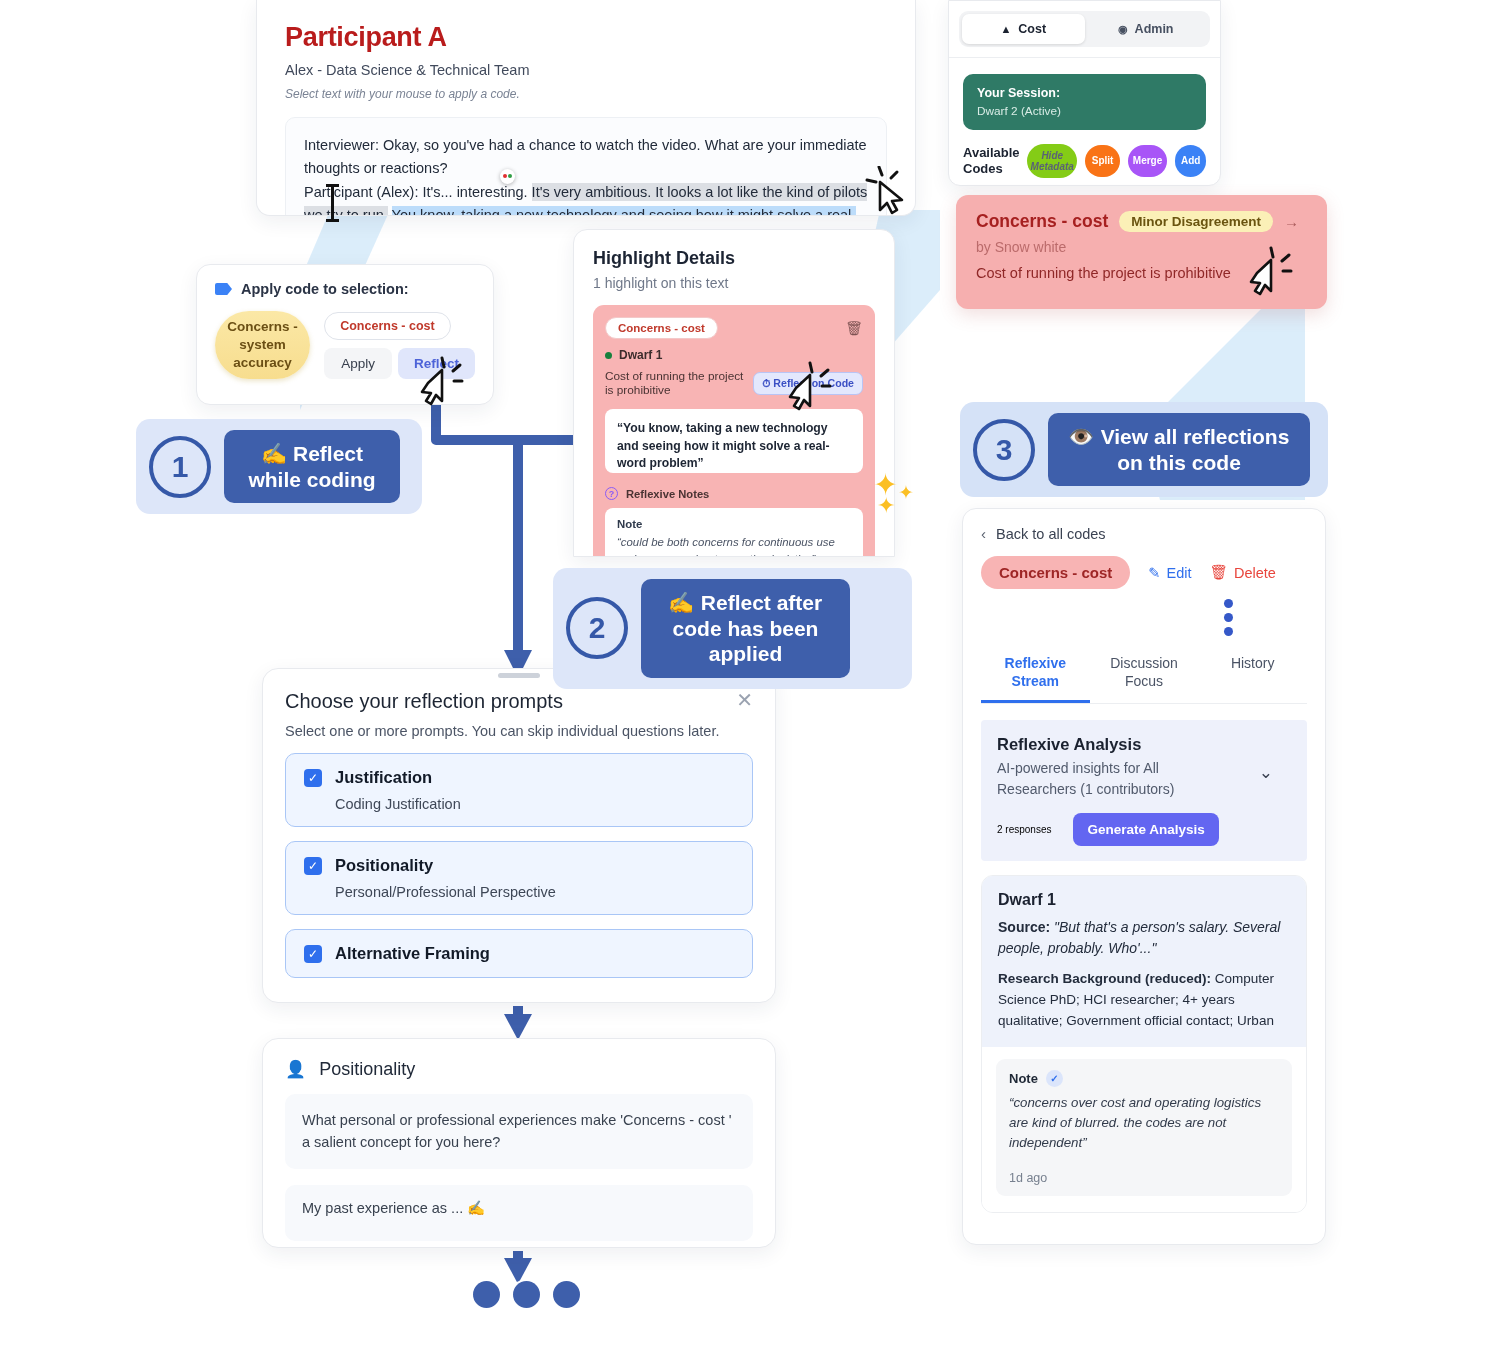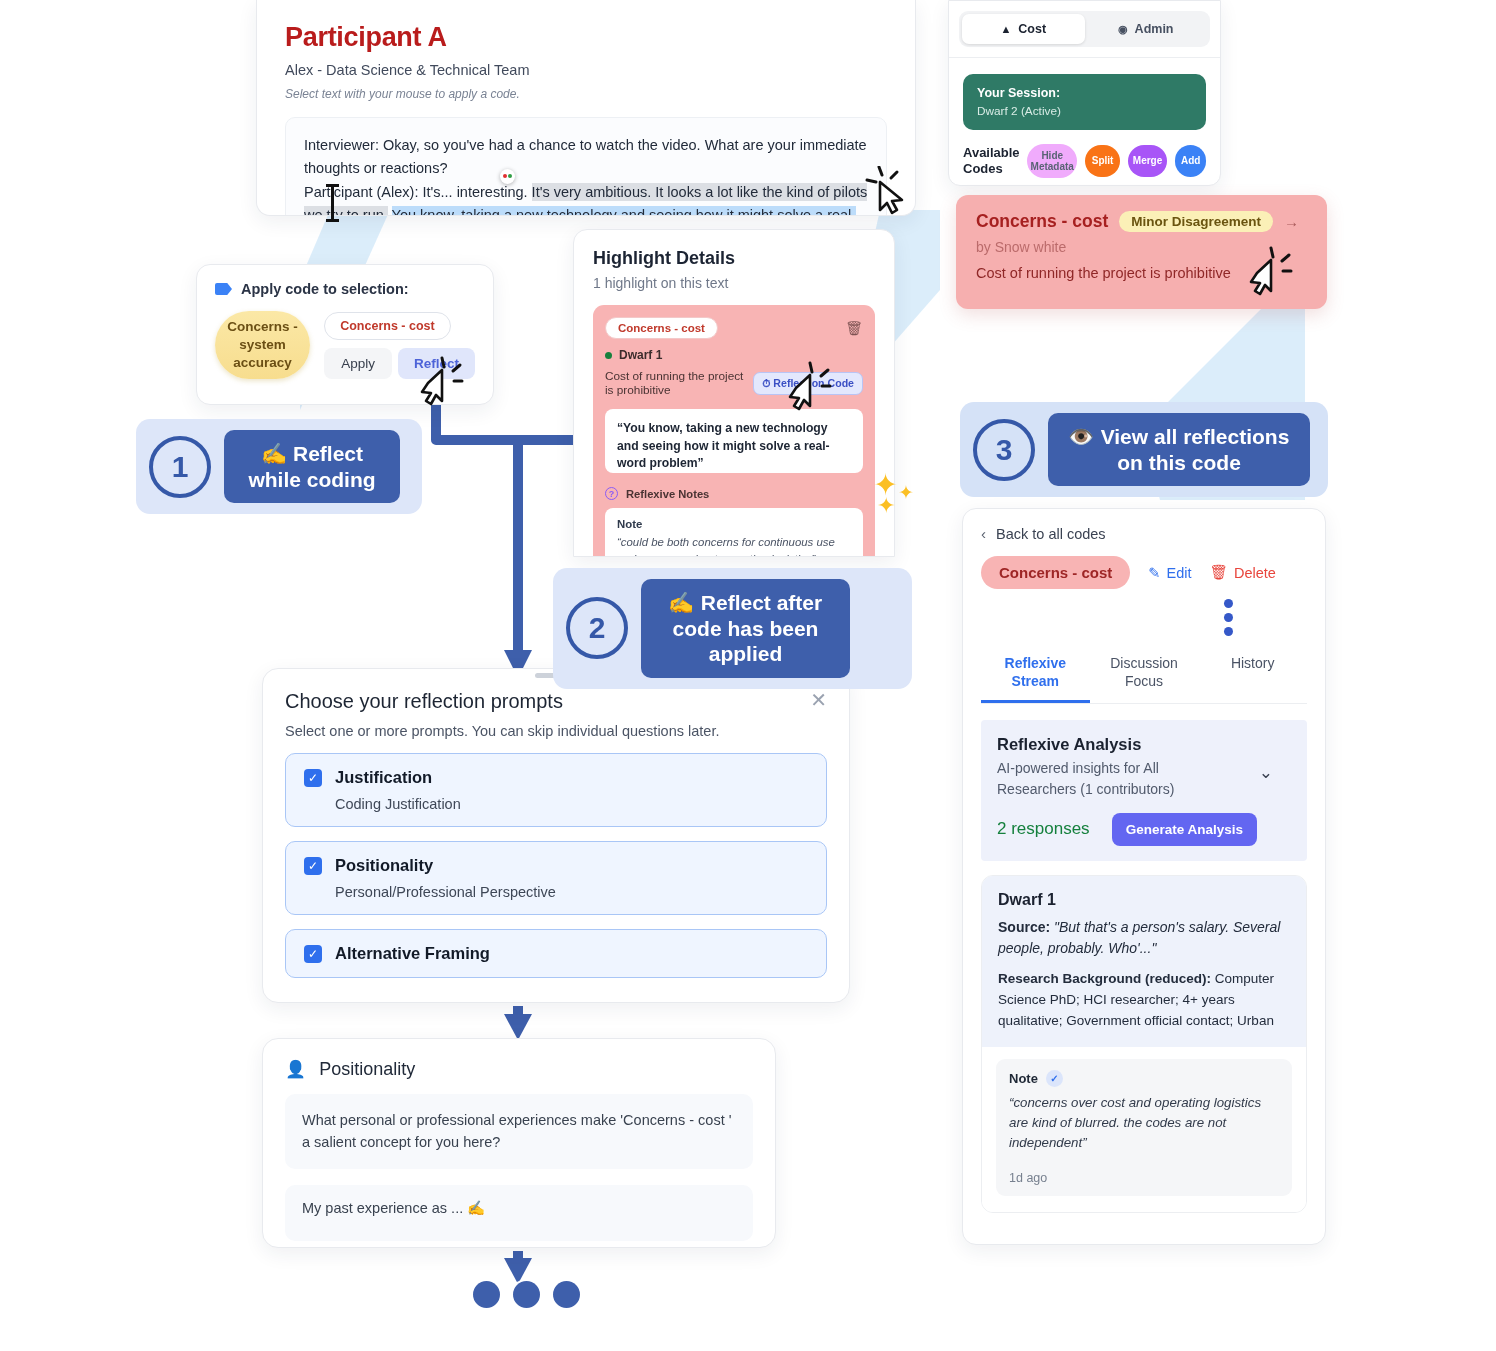--- a/index.html
+++ b/index.html
@@ -119,21 +119,21 @@
          padding:8px 0; font-size:12.5px; font-weight:600; color:#475061; border-radius:7px; }
   .tab.active { background:#fff; box-shadow:0 1px 3px rgba(0,0,0,.12); color:#1b2230; }
   .sep { height:1px; background:#eceef1; }
   .sessionbox { margin:16px 14px 0 14px; background:#2f7a66; border-radius:10px; padding:12px 14px; }
   .sess-t { color:#fff; font-size:12.5px; font-weight:700; }
   .sess-s { color:#d9ece6; font-size:11.8px; margin-top:4px; }
   .avail { display:flex; align-items:center; gap:8px; margin:14px 14px 0 14px; }
   .avail-lbl { font-size:13px; font-weight:700; color:#1b2230; line-height:1.2; width:56px; }
   .rbtn { border-radius:20px; display:flex; align-items:center; justify-content:center;
           font-size:10px; font-weight:600; color:#fff; text-align:center; line-height:1.15;}
-  .rb-hide { background:#f0abfc; color:#5a6375; width:56px; height:34px; }
+  .rb-hide { background:#84cc16; color:#5a6375; width:56px; height:34px;font-style:italic; }
   .rb-split { background:#f97316; width:38px; height:32px; }
   .rb-merge { background:#a855f7; width:44px; height:32px; }
   .rb-add { background:#3b82f6; width:34px; height:32px; }
 
   
   #concerncard { left: 956px; top: 195px; width: 371px; height: 114px;
                  background:#f6afaf; border-radius:12px; padding:16px 20px; z-index:8;
                  box-shadow:0 6px 18px rgba(180,80,80,.18); }
   .cc-row { display:flex; align-items:center; gap:11px; }
   .cc-title { font-size:17.5px; font-weight:700; color:#a62020; }
@@ -165,40 +165,40 @@
   .kebab i { width:9px; height:9px; border-radius:50%; background:#3558c8; display:block; }
   .tabs3 { display:flex; margin-top:12px; border-bottom:1px solid #eceef1; }
   .t3 { flex:1; text-align:center; font-size:14px; color:#4a5365; padding:6px 0 10px 0; line-height:1.3; }
   .t3.on { color:#2f6fed; font-weight:700; border-bottom:3px solid #2f6fed; }
 
   .rcard { margin-top:16px; background:#eef1fb; border-radius:4px; padding:15px 16px; }
   .rcard h3 { font-size:16.5px; font-weight:700; color:#1b2230; }
   .rcard-sub { font-size:14px; color:#515a6c; line-height:1.45; margin-top:4px; width:230px; }
   .chev-d { position:absolute; right:34px; }
   .rcard-foot { display:flex; align-items:center; gap:22px; margin-top:14px; }
-  .resp { font-size:17px; color:#15803d; }
+  .resp { font-size:10px; color:#000000; }
   .gen-btn { background:#6366f1; border-radius:8px; color:#fff; font-size:13.5px; font-weight:600; padding:9px 14px; }
 
   .dcard { margin-top:14px; border-radius:12px; overflow:hidden; border:1px solid #eceef1; }
   .dcard-top { background:#eef2fb; padding:15px 16px; }
   .dcard-top h4 { font-size:16px; font-weight:700; color:#1b2230; }
   .d-src { font-size:14px; color:#232c3c; margin-top:8px; line-height:1.5; }
   .d-src i { font-style:italic; }
   .d-src b, .d-rb b { font-weight:700; }
   .d-rb { font-size:13.5px; color:#232c3c; margin-top:10px; line-height:1.55; }
   .dcard-bot { background:#fff; padding:12px 14px 16px 14px; }
   .note2 { background:#f5f6f8; border-radius:9px; padding:11px 13px; }
   .note2-h { display:flex; align-items:center; gap:8px; font-size:13px; font-weight:700; color:#1f2836; }
   .chk-round { width:17px;height:17px;border-radius:50%; background:#dbe5fb; color:#2f6fed;
                font-size:10px; display:flex;align-items:center;justify-content:center; }
   .note2-q { font-size:13.3px; font-style:italic; color:#323b4b; line-height:1.5; margin-top:6px; }
   .note2-t { font-size:12.5px; color:#77808f; margin-top:18px; }
 
   
-  #prompts { left: 262px; top: 668px; width: 588px; height: 335px;
+  #prompts { left: 262px; top: 668px; width: 514px; height: 335px;
              border-radius: 16px; overflow:hidden; padding: 14px 22px; z-index:6; }
   .grabber { width:42px;height:5px;background:#cdd2da;border-radius:3px; margin:-10px auto 12px auto;}
   .p-head { display:flex; align-items:flex-start; justify-content:space-between; }
   .p-head h2 { font-size:20px; font-weight:500; color:#1d2533; }
   .xbtn { font-size:20px; color:#9aa2b0; line-height:1; }
   .p-sub { font-size:14.5px; color:#4b5465; margin-top:10px; }
   .opt { border:1px solid #a9c6f6; background:#eff5ff; border-radius:10px;
          padding:14px 18px; margin-top:14px; }
   .opt-h { display:flex; align-items:center; gap:13px; }
   .chk { width:18px;height:18px;border-radius:4px;background:#2f6fed;color:#fff;

